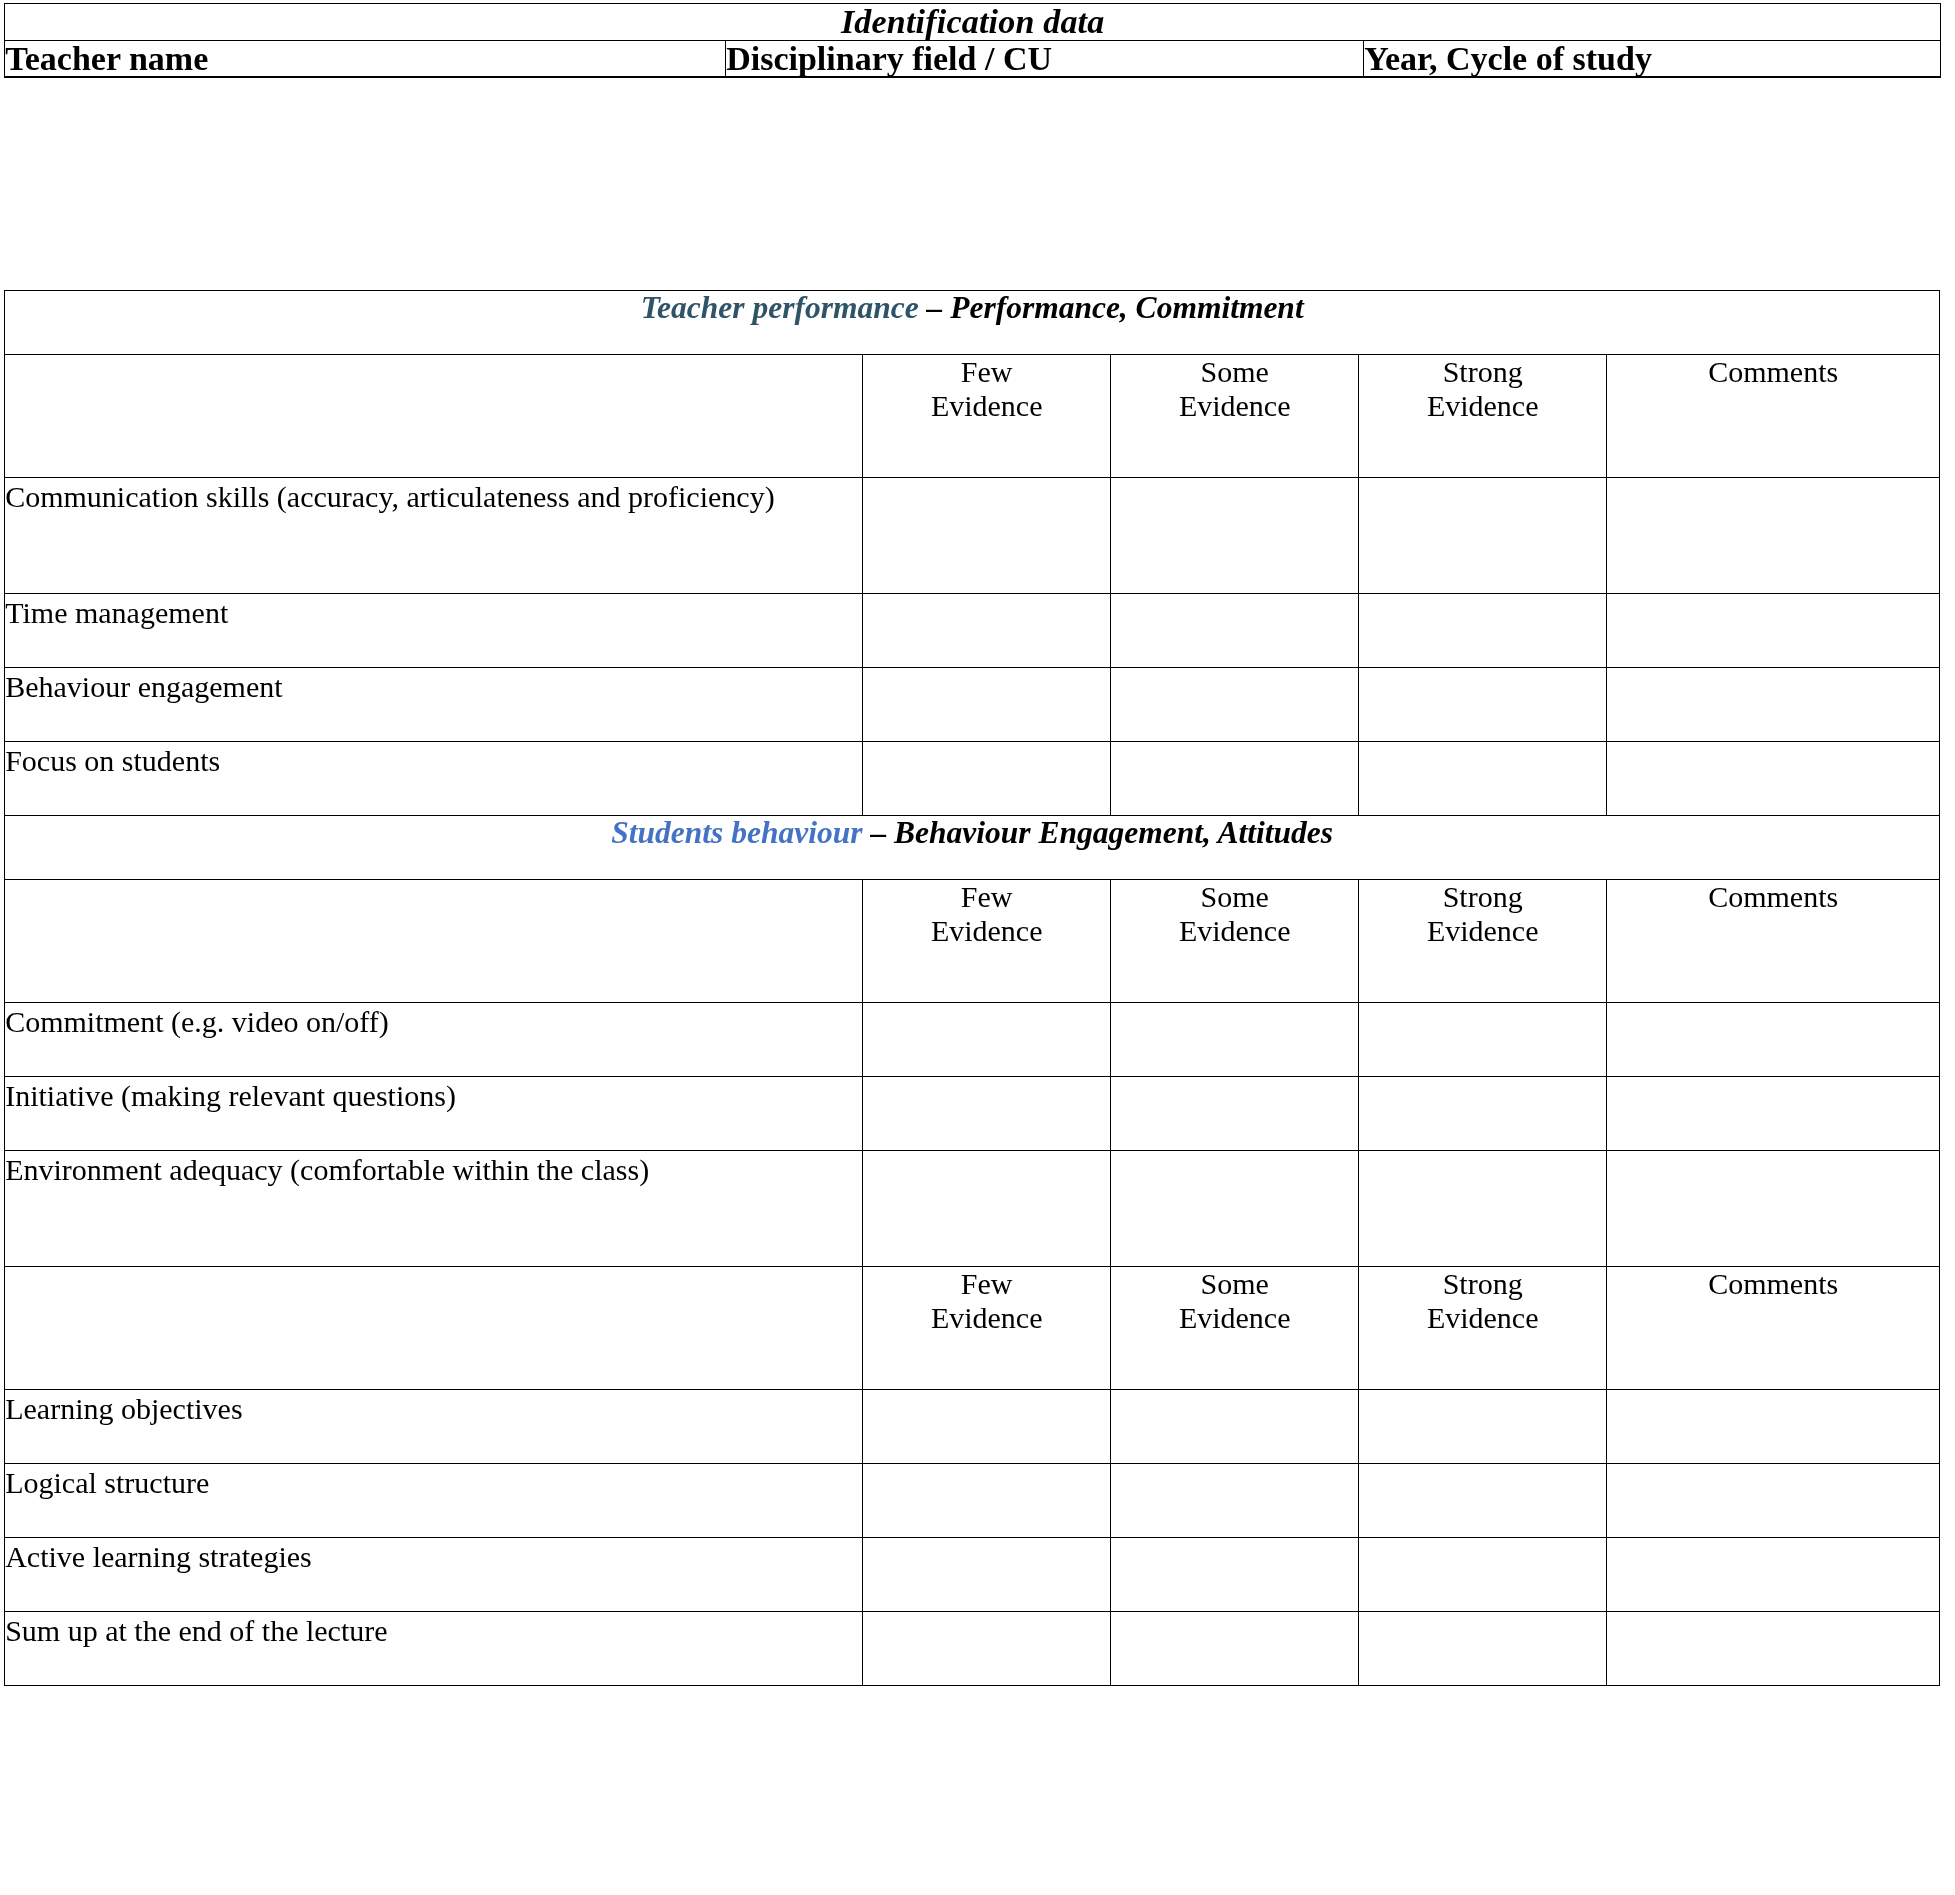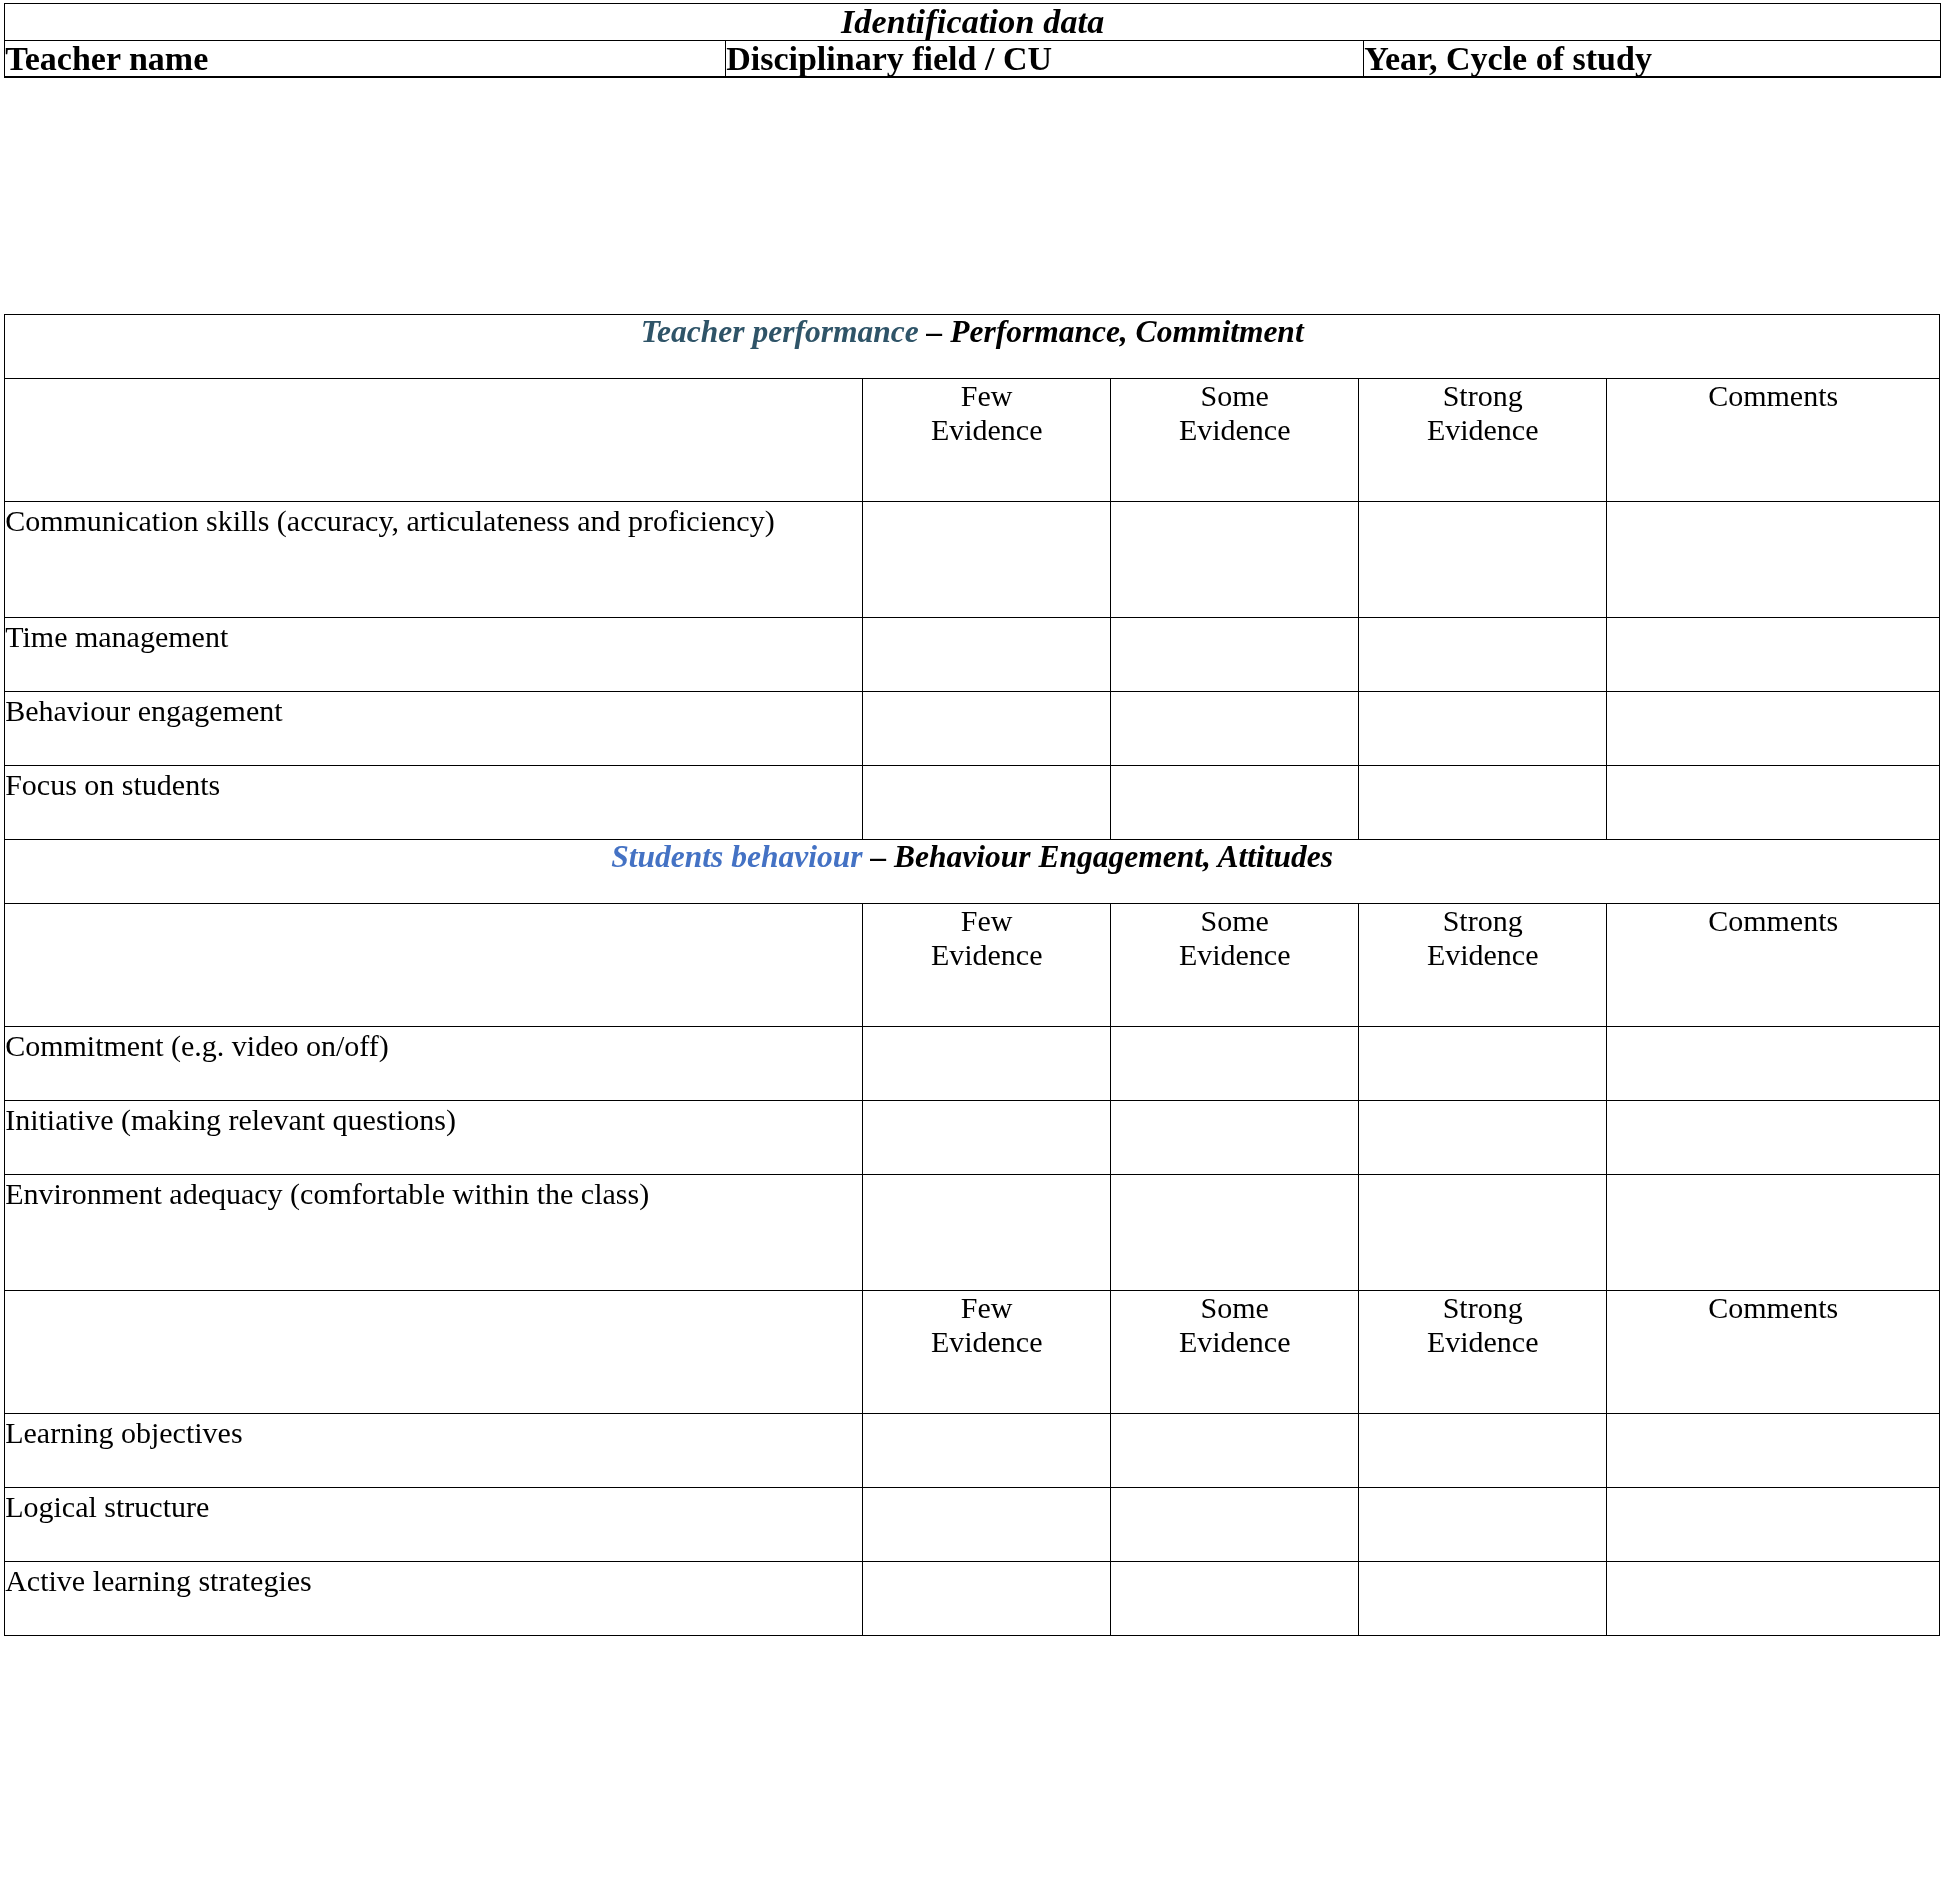--- a/index.html
+++ b/index.html
@@ -66,21 +66,21 @@
     line-height: 1.05;
   }
   .ident-blank-cell {
     height: 84px;
   }
 
   
   #evaluation-table {
     position: absolute;
     left: 4.2px;
-    top: 314px;
+    top: 290px;
     width: 1936px;
   }
 
   .section-title-cell {
     height: 63px;
     text-align: center;
     vertical-align: middle;
     padding: 0 4.8px;
   }
   .section-title {
@@ -316,18 +316,27 @@
       </tr>
       <tr>
         <td class="criterion-cell row-h-2">
           <span class="criterion-text">Active learning strategies</span>
         </td>
         <td class="mark-cell"></td>
         <td class="mark-cell"></td>
         <td class="mark-cell"></td>
         <td class="comment-cell"></td>
       </tr>
+      <tr>
+        <td class="criterion-cell row-h-2">
+          <span class="criterion-text">Sum up at the end of the lecture</span>
+        </td>
+        <td class="mark-cell"></td>
+        <td class="mark-cell"></td>
+        <td class="mark-cell"></td>
+        <td class="comment-cell"></td>
+      </tr>
 
     </tbody>
   </table>
 
 </div>
 
 
 </body></html>

